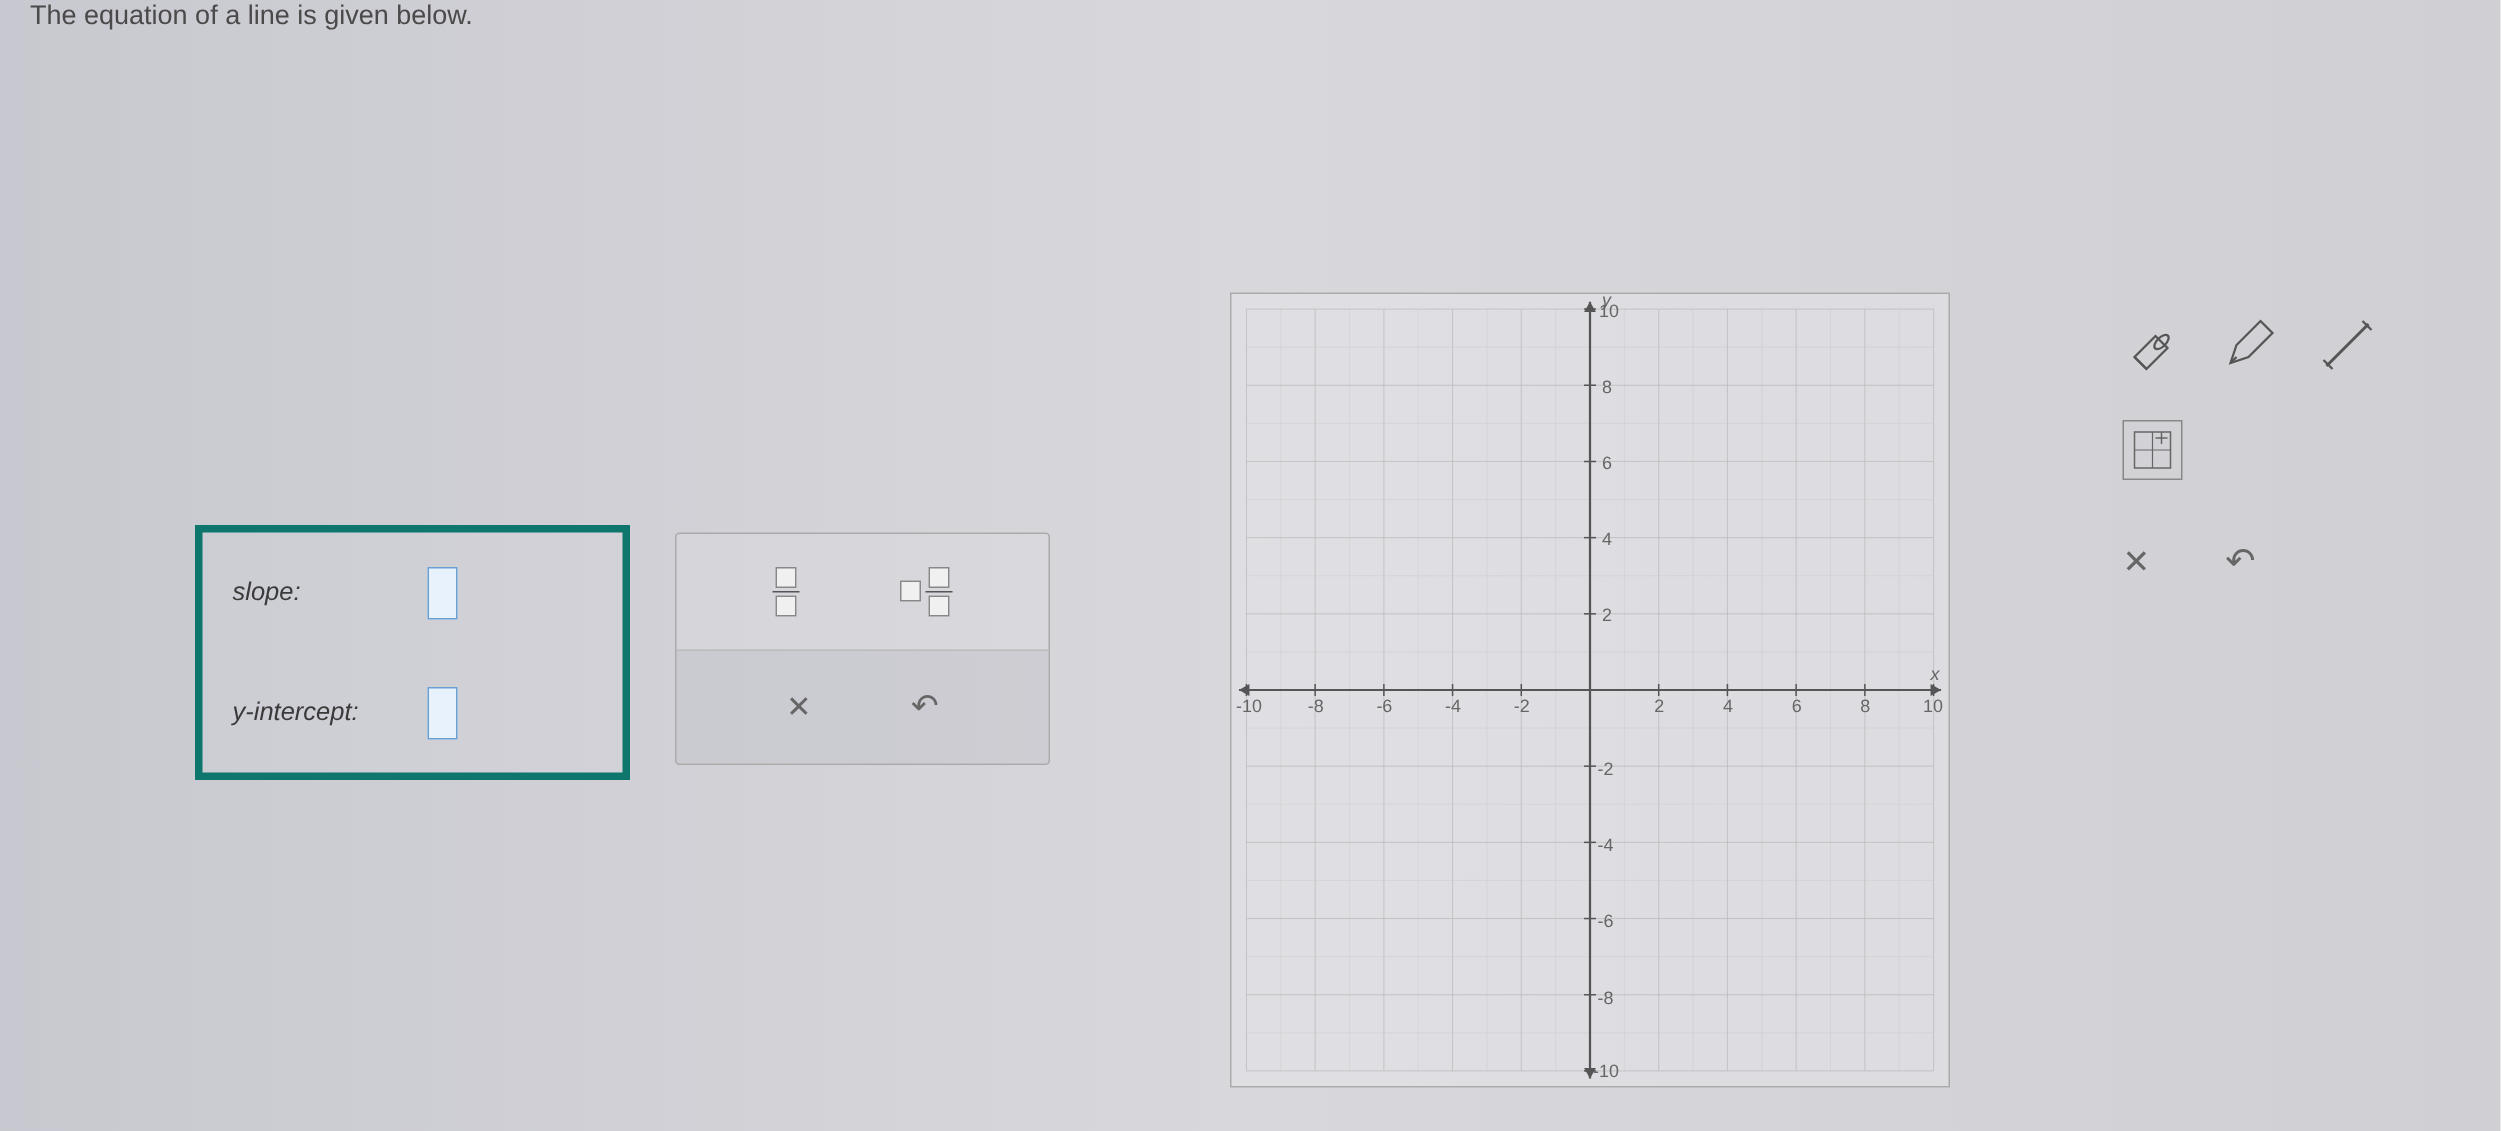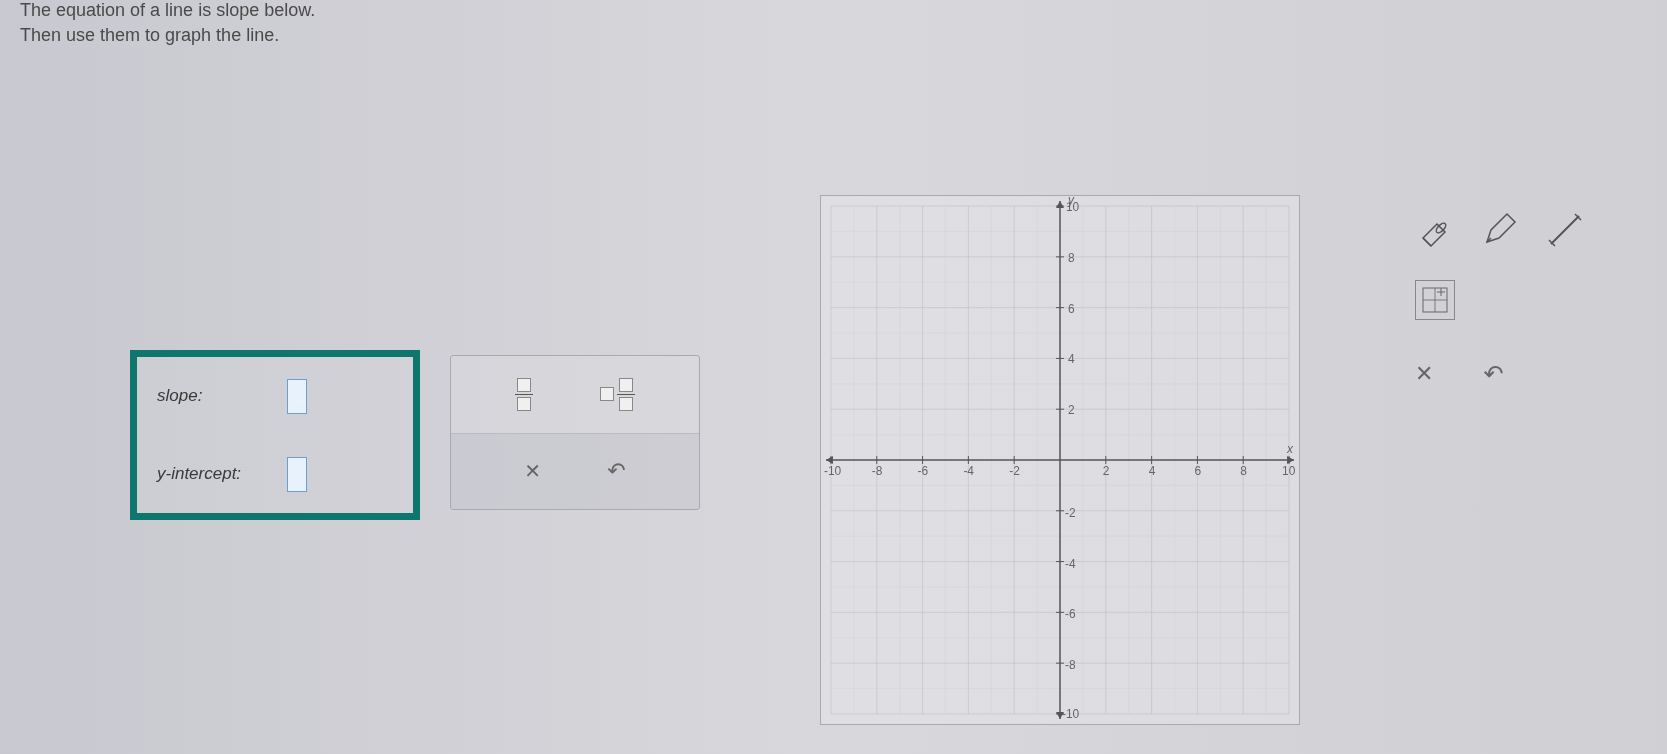--- a/index.html
+++ b/index.html
@@ -28,21 +28,21 @@
       font-style: italic;
       font-size: 22px;
       margin: 15px 0 20px 60px;
     }
     .answer-box {
       position: absolute;
       left: 130px;
       top: 350px;
       width: 290px;
       height: 170px;
-      border: 7px solid #0f766e;
+      border: 5px solid #0f766e;
       background: rgba(255,255,255,0.05);
     }
     .answer-row {
       display: flex;
       align-items: center;
       height: 50%;
       padding-left: 20px;
     }
     .answer-label {
       width: 130px;
@@ -160,22 +160,21 @@
     .right-bottom-row {
       display: flex;
       gap: 50px;
       align-items: center;
     }
   </style>
 </head>
 <body>
 
 <div class="problem-text">
-  <p>The equation of a line is slope below.</p>
-  <p>Then use them to graph the line.</p>
+  <p>The equation of a line is given below.</p>
 </div>
 
 <div class="answer-box">
   <div class="answer-row">
     <span class="answer-label">slope:</span>
     <div class="answer-input"></div>
   </div>
   <div class="answer-row">
     <span class="answer-label">y-intercept:</span>
     <div class="answer-input"></div>

